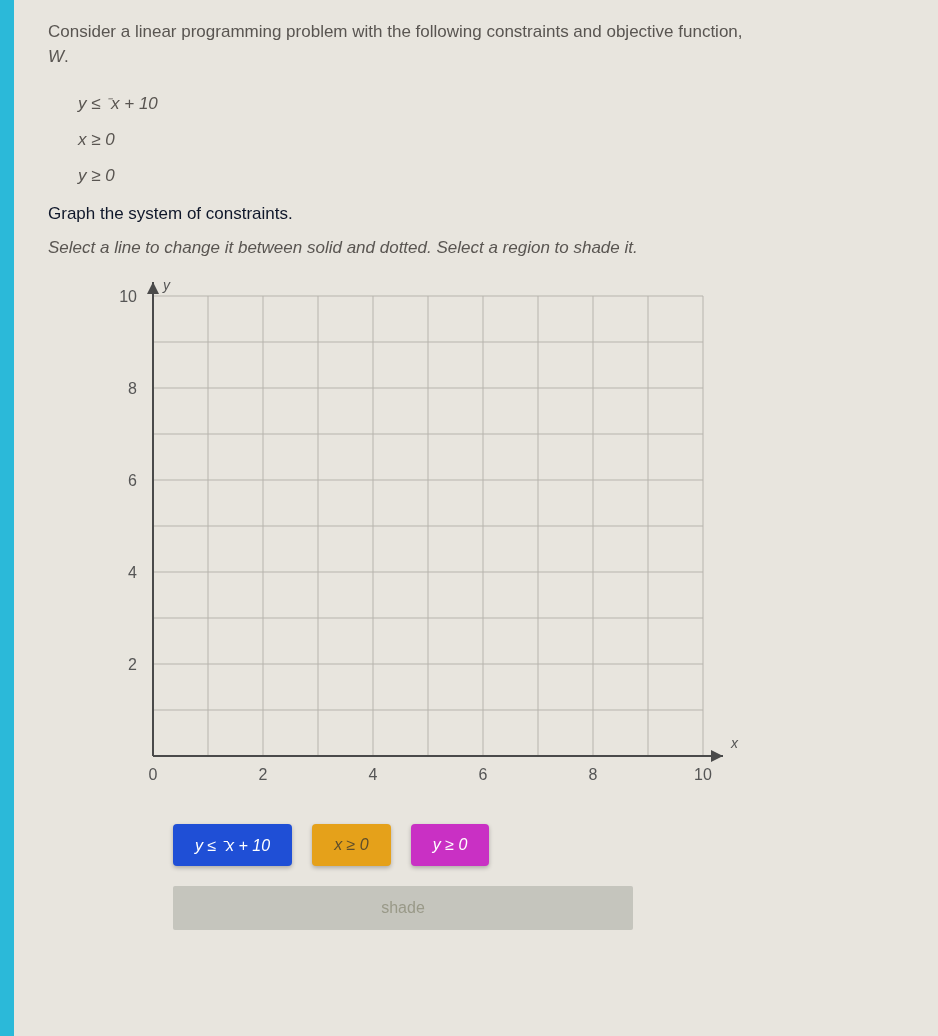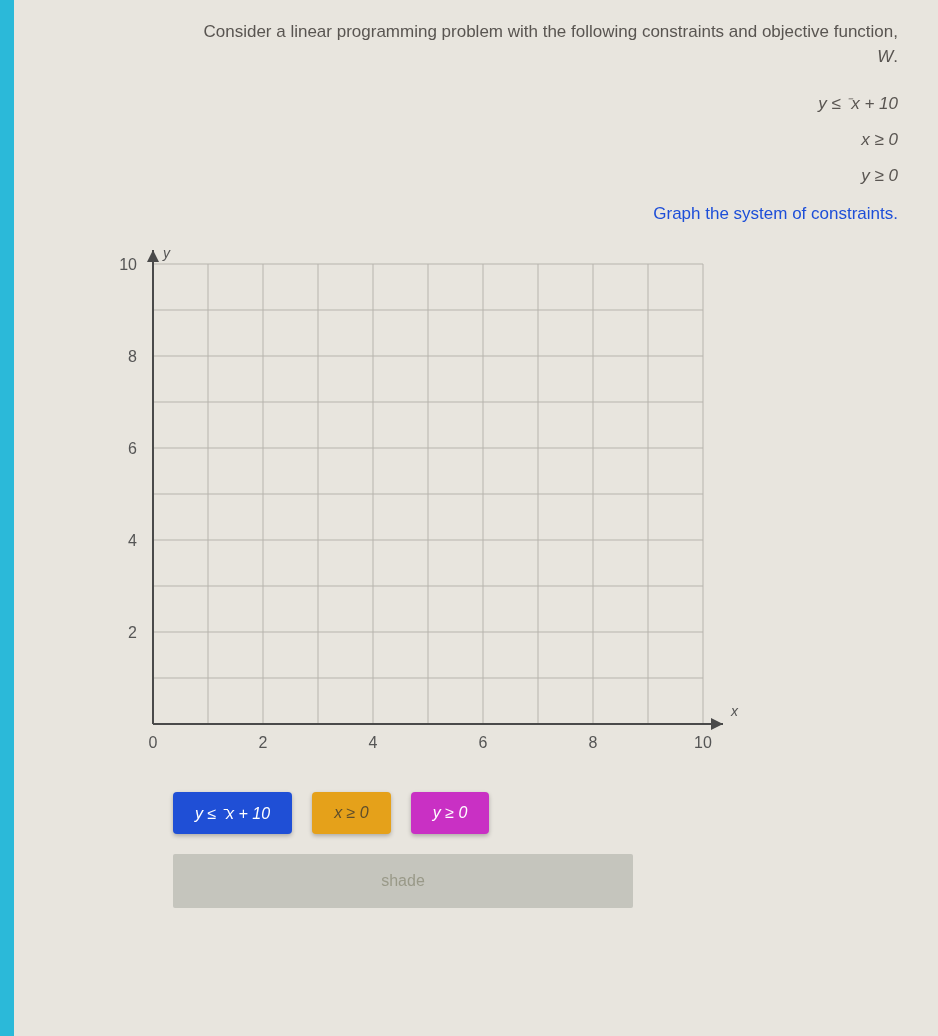--- a/index.html
+++ b/index.html
@@ -12,42 +12,41 @@
     color: #555;
     overflow: hidden;
   }
   .left-edge {
     position: absolute;
     left: 0; top: 0; width: 14px; height: 100%;
     background: #2bb9d9;
   }
   .content {
     padding: 20px 40px 0 48px;
-    text-align: right;
   }
   .prompt {
     font-size: 17px;
     line-height: 1.45;
     color: #595551;
     margin-bottom: 22px;
   }
   .eqs {
     padding-left: 30px;
     margin-bottom: 18px;
   }
   .eq {
     font-style: italic;
     font-size: 17px;
     color: #595551;
     margin-bottom: 16px;
   }
   .instr1 {
     font-size: 17px;
-    color: #1d4ed8;
-    margin-bottom: 20px;
+    color: #0f172a;
+    margin-bottom: 14px;
   }
   .instr2 {
     font-size: 17px;
     font-style: italic;
     color: #595551;
     margin-bottom: 18px;
   }
   .graph-wrap {
     position: relative;
     width: 660px;
@@ -72,21 +71,21 @@
     cursor: pointer;
     font-style: italic;
     box-shadow: 0 2px 4px rgba(0,0,0,0.25);
   }
   .btn-blue { background: #1f4fd6; }
   .btn-orange { background: #e5a11a; color:#6b5a36; }
   .btn-orange .txt{ color:#5f4e2b;}
   .btn-magenta { background: #c930c4; }
   .shade-btn {
     width: 460px;
-    height: 54px;
+    height: 44px;
     background: #c5c5bd;
     color: #998;
     display:flex; align-items:center; justify-content:center;
     font-size: 16px;
     border-radius: 2px;
     cursor: pointer;
   }
 </style>
 </head>
 <body>
@@ -100,20 +99,21 @@
     <span><i>W</i>.</span>
   </p>
 
   <div class="eqs">
     <div class="eq">y ≤ ⁻x + 10</div>
     <div class="eq">x ≥ 0</div>
     <div class="eq">y ≥ 0</div>
   </div>
 
   <p class="instr1">Graph the system of constraints.</p>
+  <p class="instr2">Select a line to change it between solid and dotted. Select a region to shade it.</p>
 
   <div class="graph-wrap">
     <svg width="660" height="520">
 
       <g stroke="#b7b4ad" stroke-width="1">
 
         <line x1="70" y1="20" x2="70" y2="480"></line>
         <line x1="125" y1="20" x2="125" y2="480"></line>
         <line x1="180" y1="20" x2="180" y2="480"></line>
         <line x1="235" y1="20" x2="235" y2="480"></line>

